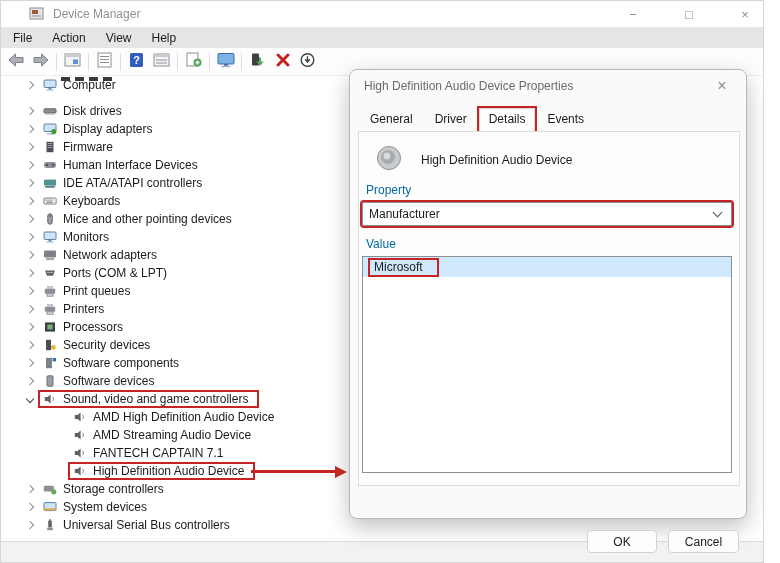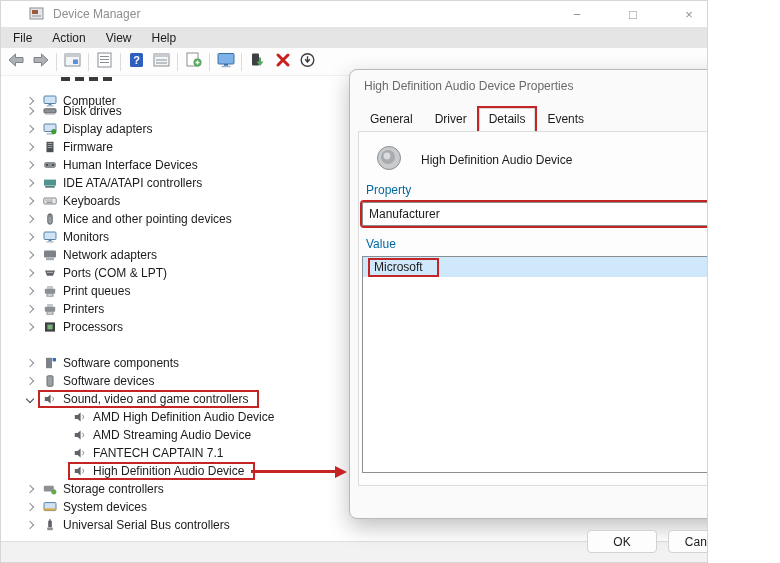--- a/index.html
+++ b/index.html
@@ -1,16 +1,16 @@
 <!DOCTYPE html>
 <html><head>
 <meta charset="utf-8">
 <style>
   html,body{margin:0;padding:0;background:#ffffff;}
-  #screen{position:relative;width:708px;height:563px;background:#ffffff;
+  #screen{position:relative;width:764px;height:563px;background:#ffffff;
     font-family:"Liberation Sans", sans-serif;color:#1b1b1b;overflow:hidden;
     border:1px solid #d6d6d6;box-sizing:border-box;}
   
   .titlebar{position:absolute;left:0;top:0;width:100%;height:26px;display:flex;align-items:center;background:#ffffff;}
   .win-icon{margin-left:28px;width:16px;height:14px;display:inline-flex;}
   .win-title{margin-left:8px;font-size:12px;color:#8f8f8f;}
   .win-controls{position:absolute;right:10px;top:0;height:26px;display:flex;align-items:center;gap:40px;color:#8a8f94;font-size:13px;}
   .win-controls span{width:16px;text-align:center;cursor:default;}
   
   .menubar{position:absolute;left:0;top:26px;width:100%;height:21px;display:flex;align-items:center;background:#e5e5e5;font-size:12px;}
@@ -171,21 +171,21 @@
       </div>
       <div class="tbtn">
         <span><svg width="17" height="16" viewBox="0 0 17 16">
             <circle cx="8.5" cy="8" r="6.3" fill="#ffffff" stroke="#3c4043" stroke-width="1.4"></circle>
             <path d="M8.5 4.2 v5 M6.2 7.2 l2.3 3 2.3 -3" stroke="#3c4043" stroke-width="1.4" fill="none"></path>
           </svg></span>
       </div>
     </div>
 
   <div class="tree" id="tree">
-      <div class="trow l0" style="top: 16px; justify-content: space-between;">
+      <div class="trow l0" style="top: 0; justify-content: space-between;">
         <span class="chevbox">
           <span class="chev right"></span>
         </span>
         <span class="twrap">
           <span class="ticon">
             <svg width="14" height="12" viewBox="0 0 14 12">
               <rect x="1" y="1" width="12" height="7.5" rx="1" fill="#cfe3f5" stroke="#5b83a8"></rect>
               <rect x="5.5" y="8.8" width="3" height="1.4" fill="#5b83a8"></rect>
               <rect x="3.5" y="10.3" width="7" height="1.2" fill="#9ab0c4"></rect>
             </svg>
@@ -387,20 +387,34 @@
         <span class="twrap">
           <span class="ticon">
             <svg width="14" height="12" viewBox="0 0 14 12">
               <rect x="2" y="1.4" width="10" height="9.2" fill="#3c4043"></rect>
               <rect x="4.4" y="3.6" width="5.2" height="4.8" fill="#79b07a"></rect>
             </svg>
           </span>
           <span class="tlabel">Processors</span>
         </span>
       </div>
+      <div class="trow l0" style="top: 260px;">
+        <span class="chevbox">
+          <span class="chev right"></span>
+        </span>
+        <span class="twrap">
+          <span class="ticon">
+            <svg width="14" height="12" viewBox="0 0 14 12">
+              <rect x="3" y="0.8" width="5" height="10.4" fill="#4a4f55"></rect>
+              <circle cx="10.4" cy="8.4" r="2.4" fill="#e0b93f"></circle>
+            </svg>
+          </span>
+          <span class="tlabel">Security devices</span>
+        </span>
+      </div>
       <div class="trow l0" style="top: 278px;">
         <span class="chevbox">
           <span class="chev right"></span>
         </span>
         <span class="twrap">
           <span class="ticon">
             <svg width="14" height="12" viewBox="0 0 14 12">
               <rect x="3" y="0.8" width="6" height="10.4" fill="#7d8288"></rect>
               <rect x="9.6" y="1" width="3.4" height="3.4" fill="#2f6fbf"></rect>
             </svg>

